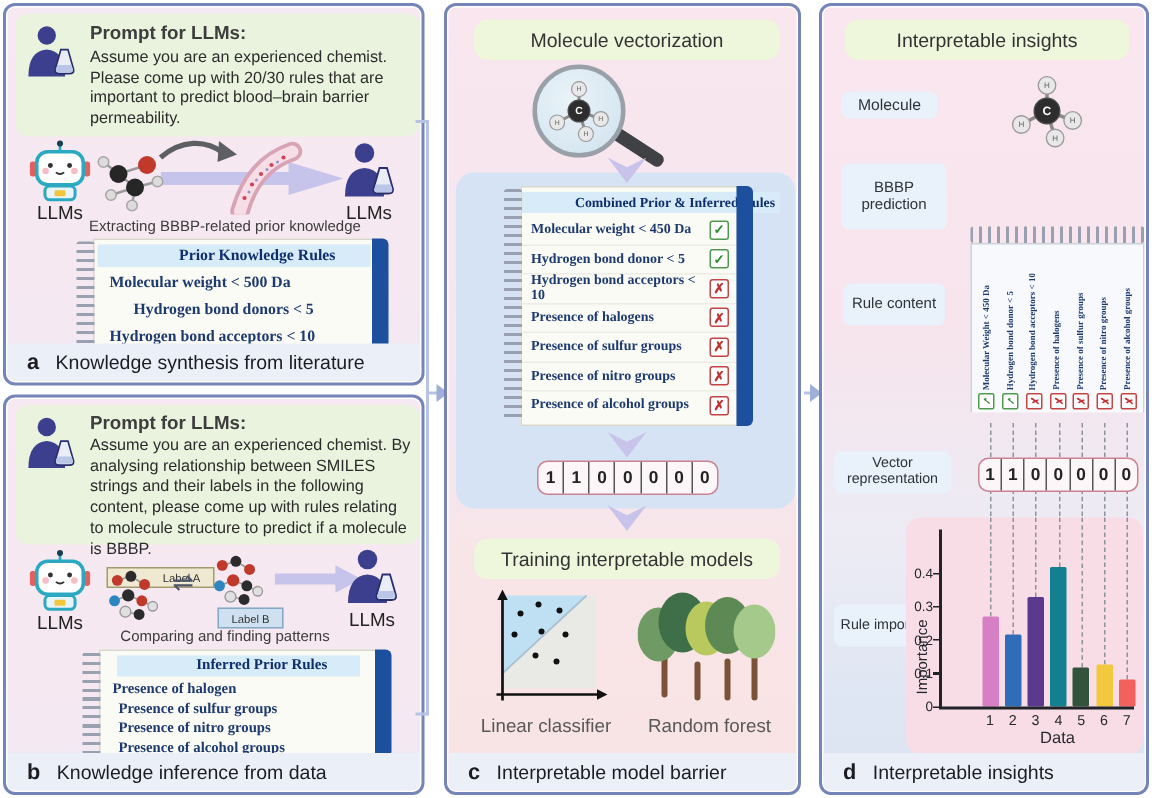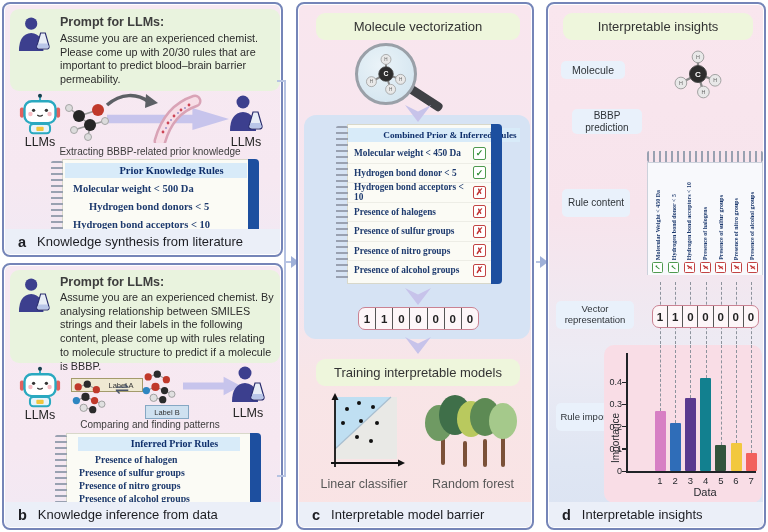--- a/index.html
+++ b/index.html
@@ -225,21 +225,21 @@
         <path d="M1 37 Q1 19 14 18 Q27 19 27 37 Z" fill="#3c3f8e"></path>
         <path d="M24 18 h5 l4 14 q0.5 3 -3 3 h-7 q-3.5 0 -3 -3 Z" fill="#e8edf6" stroke="#2b2e6e" stroke-width="1.2"></path>
         <path d="M21.5 29 h10 l1 3 q0.3 2 -2 2 h-8 q-2.3 0 -2 -2 Z" fill="#b9c6e8"></path>
       </svg>
       <div class="a llm-label" style="left:220px;top:140px;width:46px;">LLMs</div>
       <div class="a flowcap" style="left:30px;top:153px;width:230px;">Comparing and finding patterns</div>
 
       <div class="nb" style="left:50px;top:167px;width:206px;height:72px;">
         <div class="page">
           <div class="nbtitle" style="width:130px;height:14px;font-size:10px;line-height:14px;">Inferred Prior Rules</div>
-          <div class="nbrule" style="padding-left:28px;font-size:9.8px;line-height:13px;">Presence of halogen</div>
+          <div class="nbrule" style="padding-left:8px;font-size:9.8px;line-height:13px;">Presence of halogen</div>
           <div class="nbrule" style="padding-left:12px;font-size:9.8px;line-height:13px;">Presence of sulfur groups</div>
           <div class="nbrule" style="padding-left:12px;font-size:9.8px;line-height:13px;">Presence of nitro groups</div>
           <div class="nbrule" style="padding-left:12px;font-size:9.8px;line-height:13px;">Presence of alcohol groups</div>
         </div>
         <div class="coil"></div>
         <div class="spine"></div>
       </div>
 
       <div class="cap">
         <b>b</b>
@@ -414,21 +414,21 @@
         <g fill="#666" font-size="6" text-anchor="middle" font-family="Liberation Sans,sans-serif">
           <text x="30" y="13">H</text>
             <text x="11" y="42">H</text>
             <text x="49" y="39">H</text>
             <text x="36" y="52">H</text>
         </g>
         <circle cx="30" cy="30" r="9.5" fill="#2d2d2d" stroke="#4a4a4a"></circle>
         <text x="30" y="33" fill="#fff" font-size="9" font-weight="bold" text-anchor="middle" font-family="Liberation Sans,sans-serif">C</text>
       </svg>
 
-      <div class="lblpill" style="left:23px;top:104px;width:64px;height:25px;font-size:10px;padding:0 3px;text-align:center;">BBBP prediction</div>
+      <div class="lblpill" style="left:12px;top:104px;width:64px;height:44px;font-size:10px;padding:0 3px;text-align:center;">BBBP prediction</div>
 
       <div class="lblpill" style="left:13px;top:184px;width:62px;height:28px;font-size:10px;padding:0 3px;text-align:right;">Rule content</div>
 
       <div class="a vnb" style="left:98px;top:146px;width:116px;height:130px;">
         <div class="coiltop"></div>
         <div class="vpage">
           <div class="vcol">
               <span class="vtxt">Molecular Weight &lt; 450 Da</span>
               <span class="vstat ok">✓</span>
             </div>

